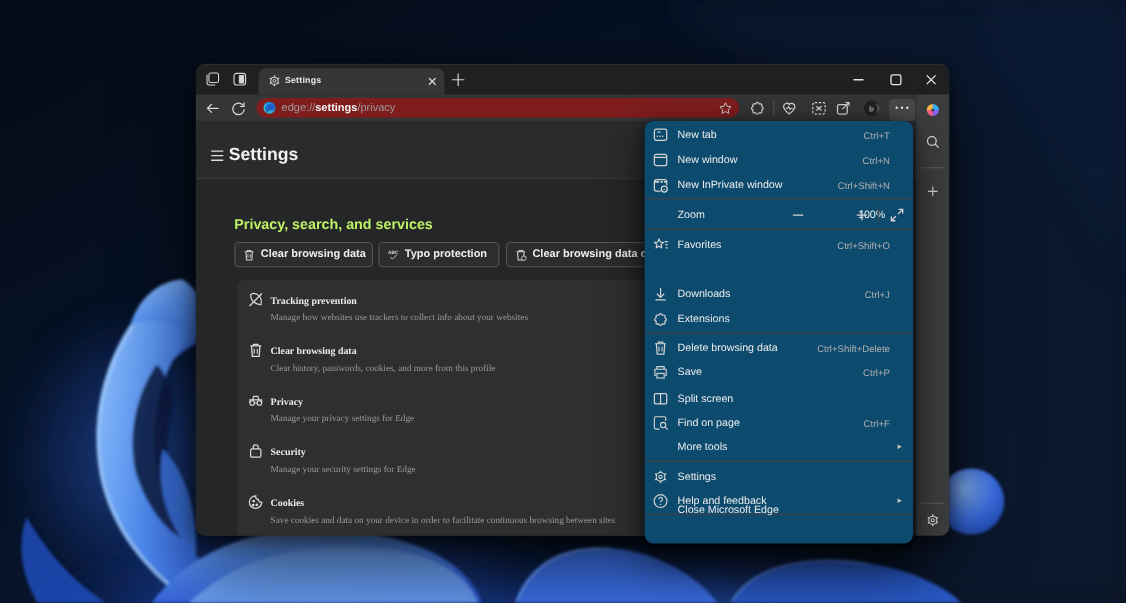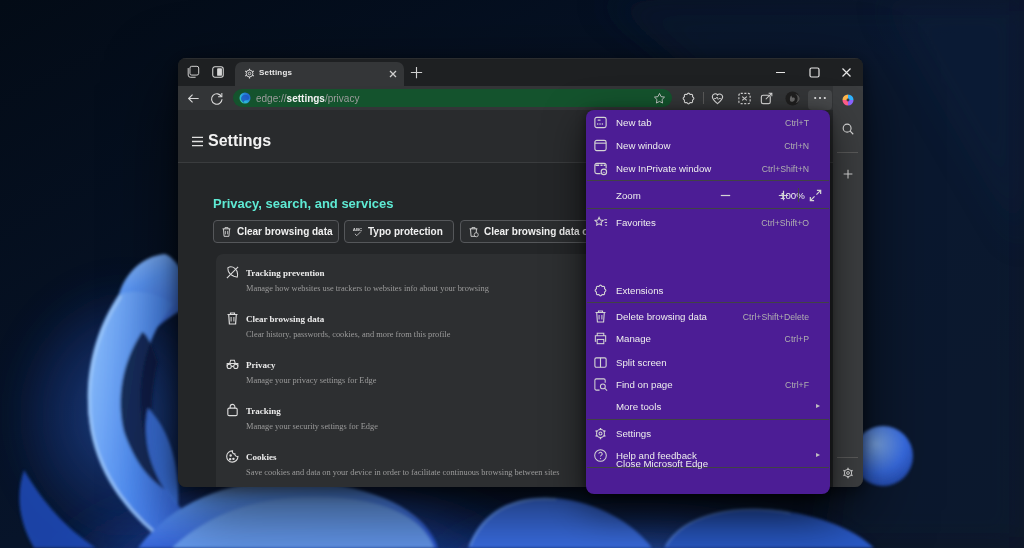--- a/index.html
+++ b/index.html
@@ -21,52 +21,52 @@
 #tab .gear { position:absolute; left:8px; top:5px; width:13px; height:13px; color:#dedede; }
 #tab .tt { position:absolute; left:24px; top:6px; font-size:8px; font-weight:bold; color:#e8e8e8; letter-spacing:.2px; }
 #tab .tx { position:absolute; right:3px; top:4px; width:16px; height:16px; color:#cfcfcf; }
 #plus { position:absolute; left:231px; top:7px; width:15px; height:15px; color:#d0d0d0; }
 .cap { position:absolute; top:6px; width:17px; height:17px; color:#e6e6e6; }
 
 
 #toolbar { position:absolute; left:0; top:28px; right:0; height:24px; background:#333537; }
 .nico { position:absolute; top:5px; width:15px; height:15px; color:#d8d8d8; }
 #pill { position:absolute; left:55px; top:3px; width:439px; height:18px; border-radius:9px;
-  background:#14532d; }
+  background:#7f1d1d; }
 #pill .url { position:absolute; left:23px; top:4px; font-size:10px; color:#9d9d9d; white-space:nowrap; }
 #pill .url b { color:#f2f2f2; font-weight:bold; }
 .tbdiv { position:absolute; left:525px; top:6px; width:1px; height:12px; background:#5a5a5a; }
 #morebtn { position:absolute; left:630px; top:4px; width:24px; height:20px; border-radius:4px; background:#46484a; }
 
 
 #content { position:absolute; left:0; top:52px; right:0; bottom:0; background:#242628; }
 #header { position:absolute; left:0; top:0; right:0; height:53px; background:#292b2d;
   border-bottom:1px solid #3a3c3e; }
 #header .ham { position:absolute; left:13px; top:26px; width:13px; height:11px; color:#e0e0e0; }
 #header .st { position:absolute; left:30px; top:22px; font-size:16px; font-weight:bold; color:#f2f2f2; }
-#h1p { position:absolute; left:35px; top:86px; font-size:13px; font-weight:bold; color:#5eead4; }
+#h1p { position:absolute; left:35px; top:86px; font-size:13px; font-weight:bold; color:#bef264; }
 .btn { position:absolute; top:110px; height:23px; border:1px solid #55575a; border-radius:4px;
   background:#2b2d2f; color:#f0f0f0; font-size:10px; font-weight:bold;
   display:flex; align-items:center; padding:0 7px; gap:5px; white-space:nowrap; overflow:hidden; }
 .btn svg { flex:0 0 auto; width:11px; height:12px; color:#d8d8d8; }
 #card { position:absolute; left:38px; top:144px; width:581px; bottom:0;
   background:#2d2f31; border-radius:7px 7px 0 0; }
 .row { position:absolute; left:0; right:4px; height:46px;font-family:Liberation Serif, serif; }
 .row .ric { position:absolute; left:9px; top:3px; width:15px; height:15px; color:#dcdcdc; }
 .row .rt { position:absolute; left:30px; top:6px; font-size:9px; font-weight:bold; color:#ececec; }
 .row .rd { position:absolute; left:30px; top:22px; font-size:8.4px; color:#9b9b9b; white-space:nowrap; }
 
 
 #sidebar { position:absolute; right:0; top:28px; width:30px; bottom:0; background:#3b3d3f; }
 .sico { position:absolute; left:8px; width:14px; height:14px; color:#d8d8d8; }
 .sdiv { position:absolute; left:4px; width:21px; height:1px; background:#5a5a5a; }
 
 
 #menu { position:absolute; left:586px; top:110px; width:244px; height:384px;
-  background:#4c1d95; border-radius:8px; box-shadow:0 14px 40px rgba(0,0,0,.6), 0 2px 10px rgba(0,0,0,.5);
+  background:#0c4a6e; border-radius:8px; box-shadow:0 14px 40px rgba(0,0,0,.6), 0 2px 10px rgba(0,0,0,.5);
   font-size:9.7px; color:#eeeeee; }
 .mi { position:absolute; left:0; right:0; height:22px; }
 .mi svg { position:absolute; left:7px; top:4px; width:15px; height:15px; color:#d4d4d4; }
 .mi .ml { position:absolute; left:30px; top:5.5px; font-size:9.7px; }
 .mi .ms { position:absolute; right:21px; top:6.5px; font-size:8.7px; color:#b0b0b0; }
 .mi .arr { position:absolute; right:10px; top:6px; font-size:8px; color:#c0c0c0; }
 .msep { position:absolute; left:1px; right:1px; height:1px; background:#414345; }
 </style>
 </head>
 <body>
@@ -260,21 +260,21 @@
       Clear browsing data on close
     </div>
 
     <div id="card">
       <div class="row" style="top:8px">
         <svg class="ric" viewBox="0 0 16 16" fill="none" stroke="currentColor" stroke-width="1.1">
           <path d="M3 3 C5 1.5 8 1.5 10.5 3.5 13 5.5 14 9 13 13 L9.5 12 C7 11 4.5 9 3.5 6.5Z"></path>
           <path d="M2 14 L14 2" stroke-width="1.2"></path>
         </svg>
         <div class="rt">Tracking prevention</div>
-        <div class="rd">Manage how websites use trackers to websites info about your browsing</div>
+        <div class="rd">Manage how websites use trackers to collect info about your websites</div>
       </div>
       <div class="row" style="top:54px">
         <svg class="ric" viewBox="0 0 14 15" fill="none" stroke="currentColor" stroke-width="1.2">
           <path d="M2 3.5 h10 M5 3.5 V2 h4 v1.5 M3.2 3.5 l.7 9.5 h6.2 l.7-9.5"></path>
           <path d="M5.6 6 v4.5 M8.4 6 v4.5" stroke-width="1"></path>
         </svg>
         <div class="rt">Clear browsing data</div>
         <div class="rd">Clear history, passwords, cookies, and more from this profile</div>
       </div>
       <div class="row" style="top:100px">
@@ -284,21 +284,21 @@
           <path d="M6.7 10 h2.6 M2.3 10 V7 h11.4 v3 M5 7 l1-3.5 h4 l1 3.5"></path>
         </svg>
         <div class="rt">Privacy</div>
         <div class="rd">Manage your privacy settings for Edge</div>
       </div>
       <div class="row" style="top:146px">
         <svg class="ric" viewBox="0 0 16 16" fill="none" stroke="currentColor" stroke-width="1.2">
           <rect x="3" y="5.5" width="10" height="8" rx="1.5"></rect>
           <path d="M5.5 5.5 V4 a2.5 2.5 0 0 1 5 0 v1.5"></path>
         </svg>
-        <div class="rt">Tracking</div>
+        <div class="rt">Security</div>
         <div class="rd">Manage your security settings for Edge</div>
       </div>
       <div class="row" style="top:192px">
         <svg class="ric" viewBox="0 0 16 16" fill="none" stroke="currentColor" stroke-width="1.2">
           <path d="M13.8 8 A6 6 0 1 1 8 2 c-.5 2 .8 3.5 2.5 3.2 -.3 1.6 1.5 3 3.3 2.8Z"></path>
           <circle cx="6" cy="7" r=".7" fill="currentColor"></circle>
               <circle cx="9" cy="10.5" r=".7" fill="currentColor"></circle>
               <circle cx="5.5" cy="10.8" r=".7" fill="currentColor"></circle>
         </svg>
         <div class="rt">Cookies</div>
@@ -378,41 +378,48 @@
   </div>
   <div class="msep" style="top:98px"></div>
   <div class="mi" style="top:101px">
     <svg viewBox="0 0 16 16" fill="none" stroke="currentColor" stroke-width="1.1">
       <path d="M6.5 2.5 l1.3 2.8 3 .4 -2.2 2.1 .5 3 -2.6-1.4 -2.6 1.4 .5-3 -2.2-2.1 3-.4Z"></path>
       <path d="M12 5 h3 M12.5 8 h2.5 M13 11 h2"></path>
     </svg>
     <span class="ml">Favorites</span>
         <span class="ms">Ctrl+Shift+O</span>
   </div>
+  <div class="mi" style="top:146px">
+    <svg viewBox="0 0 16 16" fill="none" stroke="currentColor" stroke-width="1.2">
+      <path d="M8 2 V11 M4.5 7.5 L8 11 l3.5-3.5 M3 13.5 H13"></path>
+    </svg>
+    <span class="ml">Downloads</span>
+        <span class="ms">Ctrl+J</span>
+  </div>
   <div class="mi" style="top:169px">
     <svg viewBox="0 0 16 16" fill="none" stroke="currentColor" stroke-width="1.2">
       <path d="M9.76,3.75 Q13.09,2.91 12.25,6.24 Q15.20,8.00 12.25,9.76 Q13.09,13.09 9.76,12.25 Q8.00,15.20 6.24,12.25 Q2.91,13.09 3.75,9.76 Q0.80,8.00 3.75,6.24 Q2.91,2.91 6.24,3.75 Q8.00,0.80 9.76,3.75 Z"></path>
     </svg>
     <span class="ml">Extensions</span>
   </div>
   <div class="msep" style="top:192px"></div>
   <div class="mi" style="top:195px">
     <svg viewBox="0 0 14 15" fill="none" stroke="currentColor" stroke-width="1.1">
       <path d="M2 3.5 h10 M5 3.5 V2 h4 v1.5 M3.2 3.5 l.7 9.5 h6.2 l.7-9.5"></path>
       <path d="M5.6 6 v4.5 M8.4 6 v4.5" stroke-width="1"></path>
     </svg>
     <span class="ml">Delete browsing data</span>
         <span class="ms">Ctrl+Shift+Delete</span>
   </div>
   <div class="mi" style="top:217px">
     <svg viewBox="0 0 16 16" fill="none" stroke="currentColor" stroke-width="1.1">
       <path d="M4.5 5 V2.5 h7 V5 M3.5 11 H2.5 V5 h11 v6 h-1"></path>
       <rect x="4.5" y="9" width="7" height="4.5"></rect>
     </svg>
-    <span class="ml">Manage</span>
+    <span class="ml">Save</span>
         <span class="ms">Ctrl+P</span>
   </div>
   <div class="mi" style="top:241px">
     <svg viewBox="0 0 16 16" fill="none" stroke="currentColor" stroke-width="1.2">
       <rect x="2" y="3" width="12" height="10" rx="1.5"></rect>
       <path d="M8 3 V13"></path>
     </svg>
     <span class="ml">Split screen</span>
   </div>
   <div class="mi" style="top:263px">

